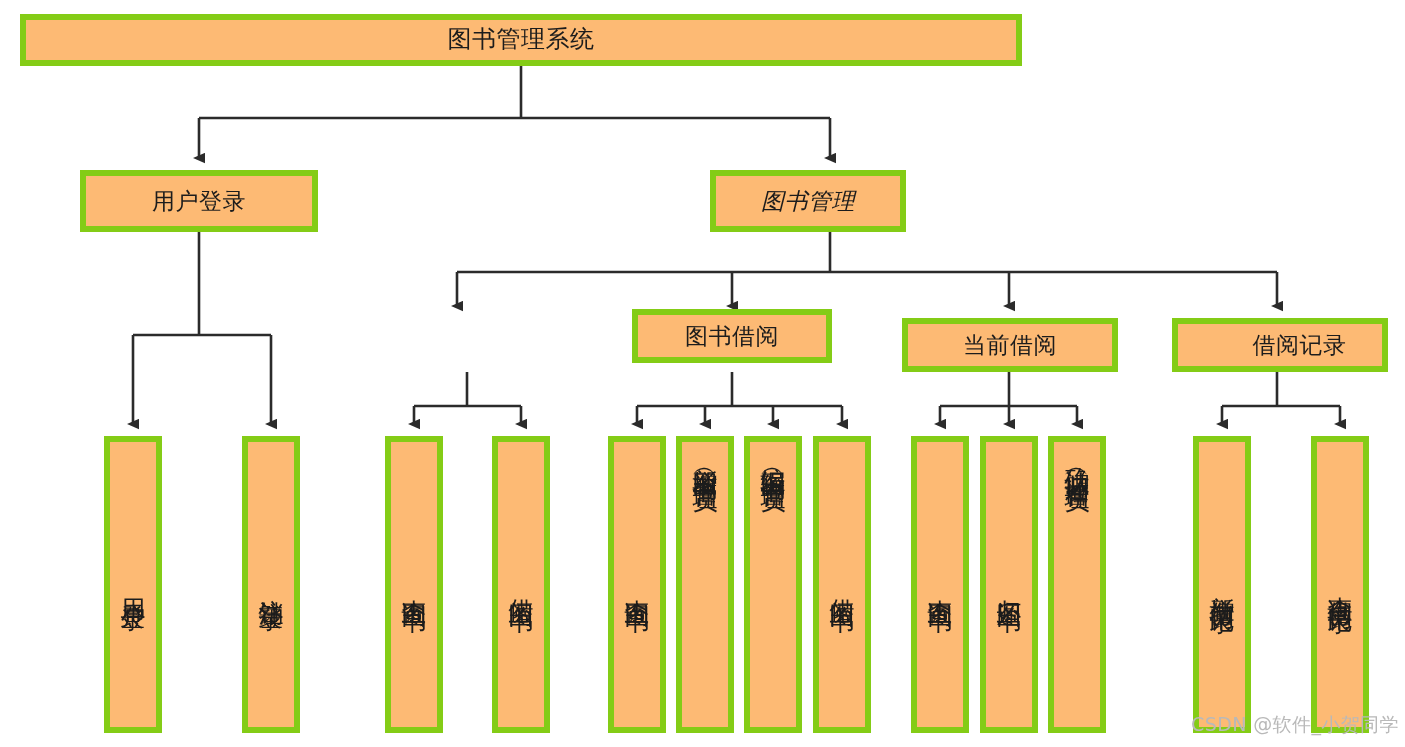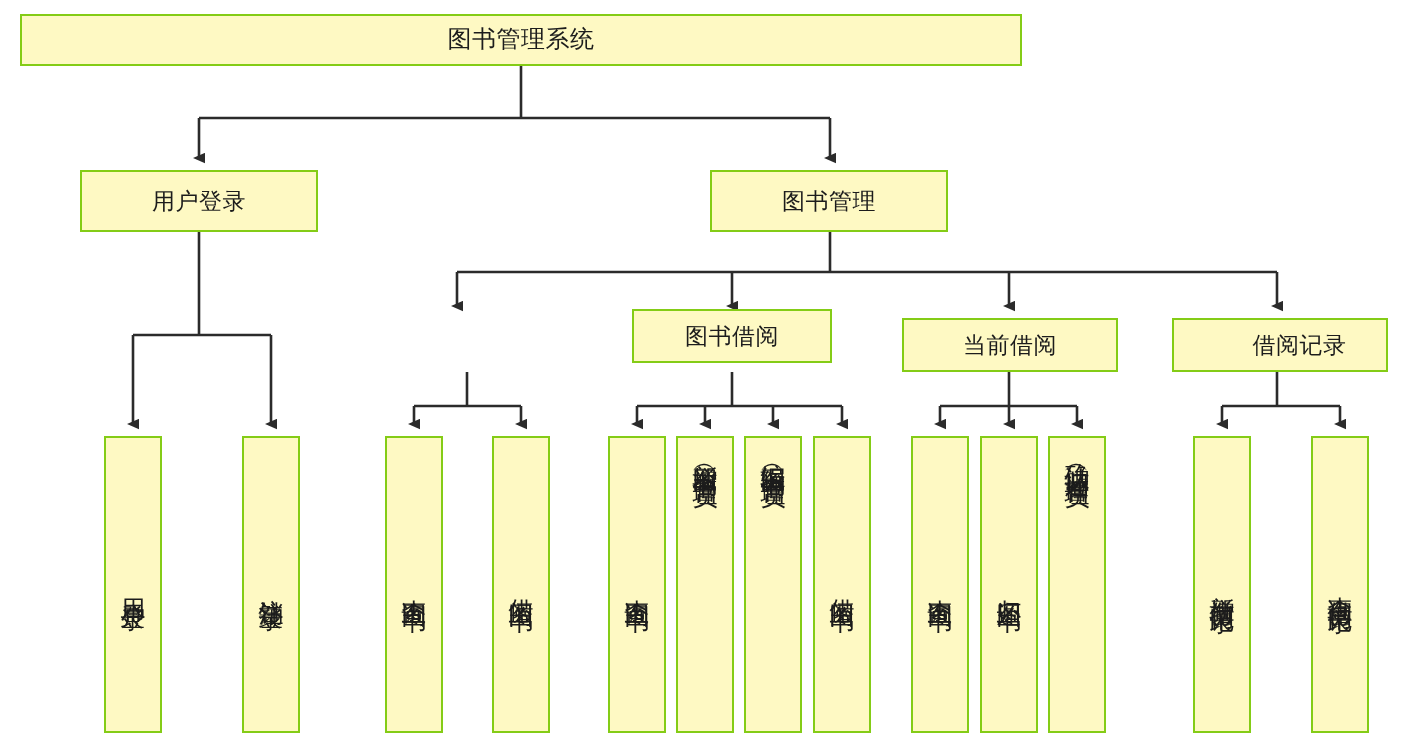--- a/index.html
+++ b/index.html
@@ -21,22 +21,22 @@
     position: absolute;
     left: 0;
     top: 0;
     width: 1405px;
     height: 747px;
     pointer-events: none;
   }
   .node {
     position: absolute;
     box-sizing: border-box;
-    border: 2px solid #84cc16;
-    background: #fef9c3;
+    border: 6px solid #84cc16;
+    background: #fdba74;
     display: flex;
     align-items: center;
     justify-content: center;
     color: #1c1c1c;
   }
   .node .label {
     display: block;
     text-align: center;
     line-height: 1.08;
     white-space: nowrap;
@@ -129,21 +129,21 @@
     </g>
   </svg>
 
   <div class="node horiz root" style="left:20px; top:14px; width:1002px; height:52px;">
     <span class="label">图书管理系统</span>
   </div>
 
   <div class="node horiz" style="left:80px; top:170px; width:238px; height:62px;">
     <span class="label">用户登录</span>
   </div>
-  <div class="node horiz" style="left:710px; top:170px; width:238px; height:62px;">
+  <div class="node horiz" style="left:710px; top:170px; width:196px; height:62px;font-style:italic;">
     <span class="label">图书管理</span>
   </div>
 
   <div class="node horiz" style="left:632px; top:309px; width:200px; height:54px;">
     <span class="label">图书借阅</span>
   </div>
   <div class="node horiz" style="left:902px; top:318px; width:216px; height:54px;">
     <span class="label">当前借阅</span>
   </div>
   <div class="node horiz" style="left:1172px; top:318px; width:216px; height:54px;padding-left:39px;">
@@ -187,14 +187,15 @@
     <span class="label">确认归还（管理员）</span>
   </div>
 
   <div class="node vert centered" style="left:1193px; top:436px; width:58px; height:297px;">
     <span class="label">新增借阅记录</span>
   </div>
   <div class="node vert centered" style="left:1311px; top:436px; width:58px; height:297px;">
     <span class="label">查询借阅记录</span>
   </div>
 
+  <div class="watermark" style="left:1191px; top:712px;">CSDN @软件_小贺同学</div>
 
 </div>
 
 </body></html>

